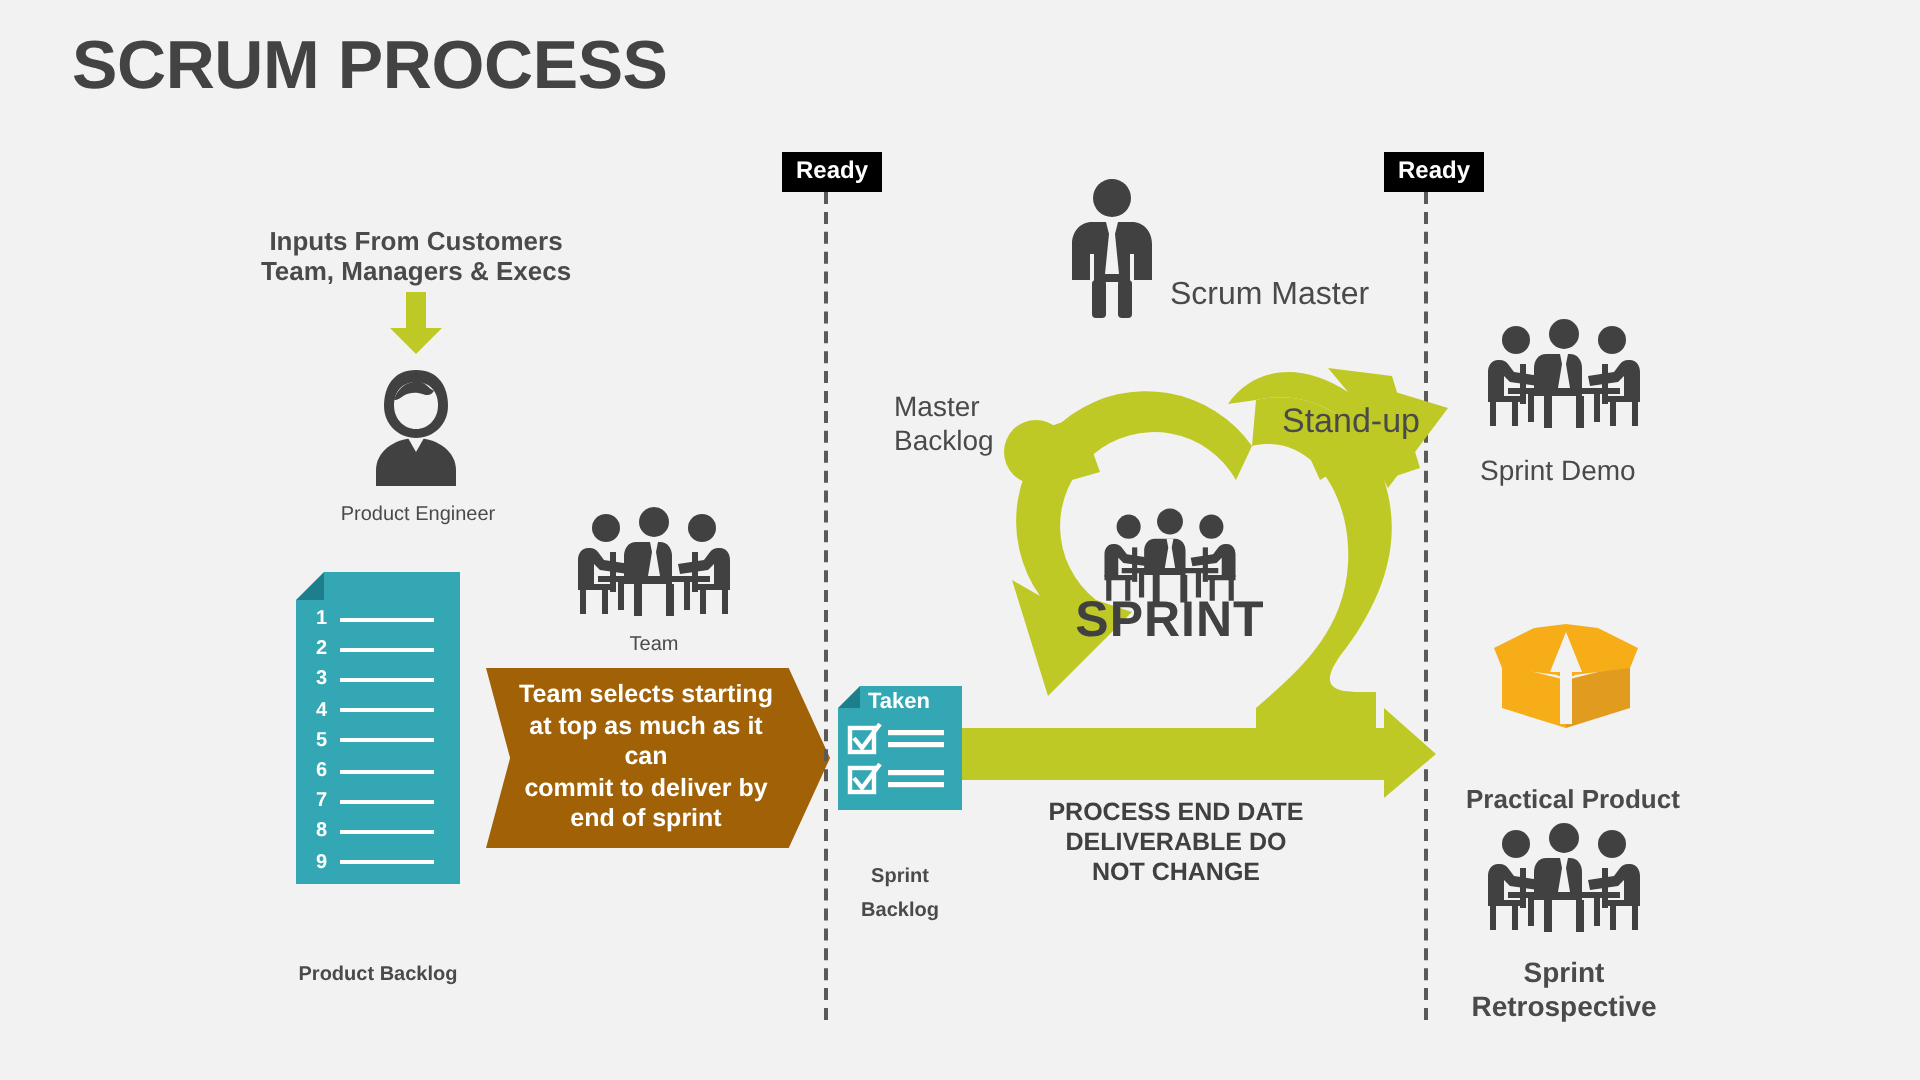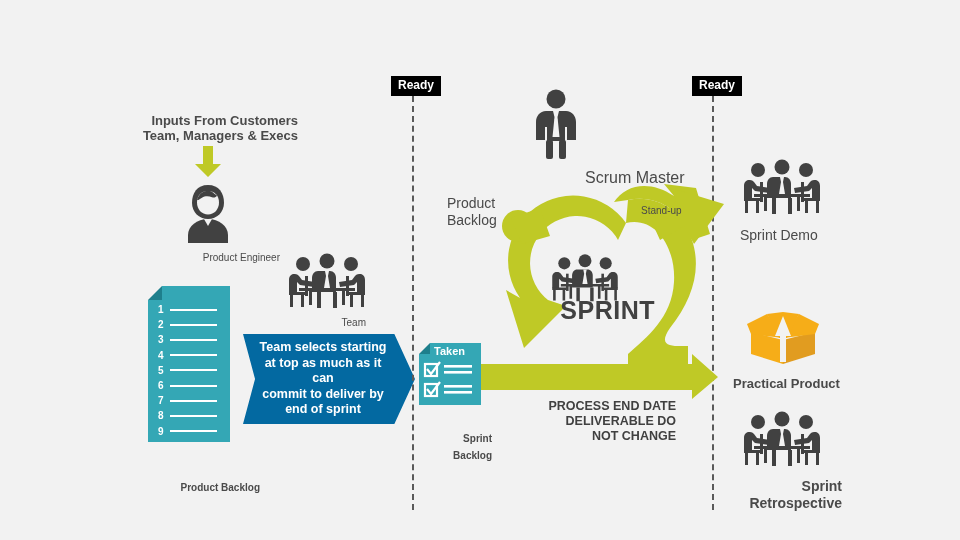--- a/index.html
+++ b/index.html
@@ -7,21 +7,21 @@
     background: #ffffff;
   }
   #slide {
     position: relative;
     width: 960px; height: 540px;
     background: #f2f2f2;
     font-family: "Liberation Sans", sans-serif;
     overflow: hidden;
   }
   .abs { position: absolute; }
-  .ctr { text-align: right; }
+  .ctr { text-align: center; }
 
   
   #title {
     left: 36px; top: 14px;
     font-size: 34px;
     font-weight: bold;
     color: #434343;
     letter-spacing: -0.2px;
   }
 
@@ -95,21 +95,21 @@
   }
   #taken-label {
     left: 434px; top: 345px;
     color: #ffffff; font-size: 11px; font-weight: bold;
   }
 
   
   #planning-arrow {
     left: 243px; top: 334px;
     width: 172px; height: 90px;
-    background: #0369a1;
+    background: #a16207;
     clip-path: polygon(0 0, 88% 0, 100% 50%, 88% 100%, 0 100%, 7% 50%);
     color: #ffffff;
     font-size: 12.5px;
     font-weight: bold;
     line-height: 15.5px;
     display: flex; align-items: center; justify-content: center;
     text-align: center;
     padding-right: 12px;
     box-sizing: border-box;
   }
@@ -137,20 +137,21 @@
     font-size: 12.5px; font-weight: bold;
     color: #404040;
     line-height: 15px;
   }
 </style>
 </head>
 <body>
 
 <div id="slide">
 
+  <div class="abs" id="title">SCRUM PROCESS</div>
 
   <div class="abs ctr lbl lbl-bold" style="left:118px; top:113px; width:180px;">
     <div>Inputs From Customers</div>
     <div>Team, Managers &amp; Execs</div>
   </div>
 
   <svg class="abs" style="left:192px; top:146px;" width="32" height="32" viewBox="0 0 32 32">
     <polygon class="grn" points="11,0 21,0 21,18 29,18 16,31 3,18 11,18"></polygon>
   </svg>
 
@@ -256,24 +257,24 @@
       <rect x="14" y="23" width="18" height="30"></rect>
       <path d="M20 23h6l-1.5 6 2 20h-7l2-20z" fill="#f2f2f2"></path>
       <circle cx="23" cy="32" r="1.4" fill="#f2f2f2"></circle>
       <circle cx="23" cy="37" r="1.4" fill="#f2f2f2"></circle>
       <circle cx="23" cy="42" r="1.4" fill="#f2f2f2"></circle>
       <rect x="13" y="52" width="7" height="19" rx="2"></rect>
       <rect x="26" y="52" width="7" height="19" rx="2"></rect>
     </g>
   </svg>
 
-  <div class="abs lbl" style="left:585px; top:140px; font-size:16px;margin-top:30px;">Scrum Master</div>
+  <div class="abs lbl" style="left:585px; top:140px; font-size:16px;">Scrum Master</div>
 
   <div class="abs lbl" id="productbacklog-mid" style="font-size:14px; line-height:17px;">
-    <div>Product</div>
+    <div>Master</div>
     <div>Backlog</div>
   </div>
 
   <svg class="abs" style="left:478px; top:178px;" width="250" height="222" viewBox="0 0 250 222">
     <g class="grn">
 
       <path d="M148 45
                A62 62 0 1 0 42 120
                L28 112 L46 170 L88 128 L70 122
                A47 47 0 1 1 140 62 Z"></path>
@@ -315,21 +316,21 @@
       <circle cx="39" cy="9" r="7.5"></circle>
       <path d="M30 19c-3.5 0-6 3-6 7v14h24V26c0-4-2.5-7-6-7z"></path>
       <path d="M37 19h4l-1 5 2 12h-6l2-12z" fill="#f2f2f2"></path>
       <path d="M29 40h4v16h-4zM45 40h4v16h-4z"></path>
       <path d="M11 36h56v3H11zM21 39h3v14h-3zM54 39h3v14h-3z"></path>
     </g>
   </svg>
 
   <div class="abs ctr" id="sprint-word">SPRINT</div>
 
-  <div class="abs lbl" id="standup-label" style="font-size:10px;">Stand-up</div>
+  <div class="abs lbl" id="standup-label" style="font-size:17px;">Stand-up</div>
 
   <div class="abs" id="sprintbacklog-card">
     <svg width="62" height="62" viewBox="0 0 62 62">
       <g stroke="#ffffff" stroke-width="2.2" fill="none">
         <rect x="6" y="21" width="12" height="12"></rect>
         <polyline points="8,26 12,31 21,19"></polyline>
         <rect x="6" y="41" width="12" height="12"></rect>
         <polyline points="8,46 12,51 21,39"></polyline>
       </g>
       <g fill="#ffffff">
@@ -376,21 +377,21 @@
   <svg class="abs" style="left:745px; top:310px;" width="76" height="58" viewBox="0 0 76 58">
     <path class="org" d="M6 22 L6 44 L38 54 L38 30 Z"></path>
     <path class="org-d" d="M38 30 L38 54 L70 44 L70 22 Z" opacity="0.92"></path>
     <path class="org" d="M2 14 L22 4 L38 28 L6 24 Z"></path>
     <path class="org" d="M74 14 L54 4 L38 28 L70 24 Z"></path>
     <path class="org" d="M22 4 L38 2 L38 28 L34 28 Z"></path>
     <path class="org" d="M54 4 L38 2 L38 28 L42 28 Z"></path>
     <path d="M30 26 L38 6 L46 26 Z" fill="#f2f2f2"></path>
     <path d="M35 25 L35 52 L41 52 L41 25 Z" fill="#f2f2f2"></path>
   </svg>
-  <div class="abs lbl lbl-bold" style="left:733px; top:376px; font-size:13px;">Practical Product</div>
+  <div class="abs lbl lbl-bold" style="left:733px; top:392px; font-size:13px;">Practical Product</div>
 
   <svg class="abs" style="left:740px; top:410px;" width="84" height="58" viewBox="0 0 78 58">
     <g class="fig">
       <circle cx="15" cy="12" r="7"></circle>
       <path d="M6 22c-3 0-5 2.5-5 6v13h8V30l3 3 14 2 1-5-13-2-3-4c-1-1.2-2.5-2-4-2z"></path>
       <path d="M2 41h3v14H2zM13 41h3v14h-3zM1 40h16v3H1z"></path>
       <path d="M17 24h3v20h-3z"></path>
       <circle cx="63" cy="12" r="7"></circle>
       <path d="M72 22c3 0 5 2.5 5 6v13h-8V30l-3 3-14 2-1-5 13-2 3-4c1-1.2 2.5-2 4-2z"></path>
       <path d="M73 41h3v14h-3zM62 41h3v14h-3zM61 40h16v3H61z"></path>

